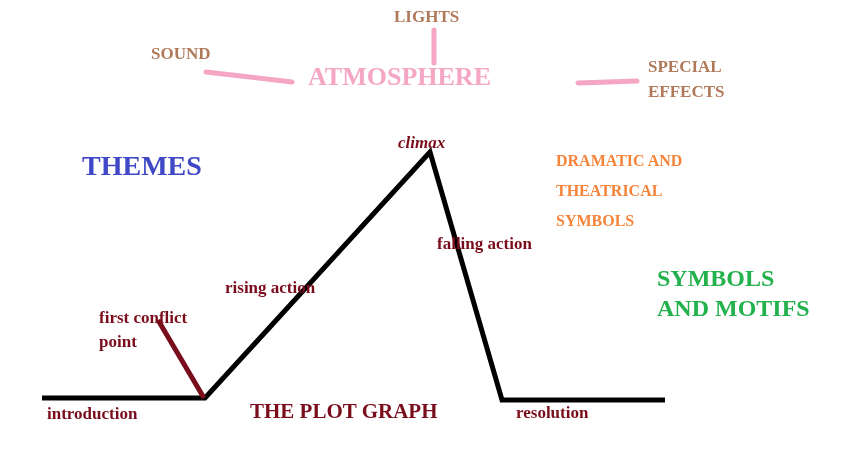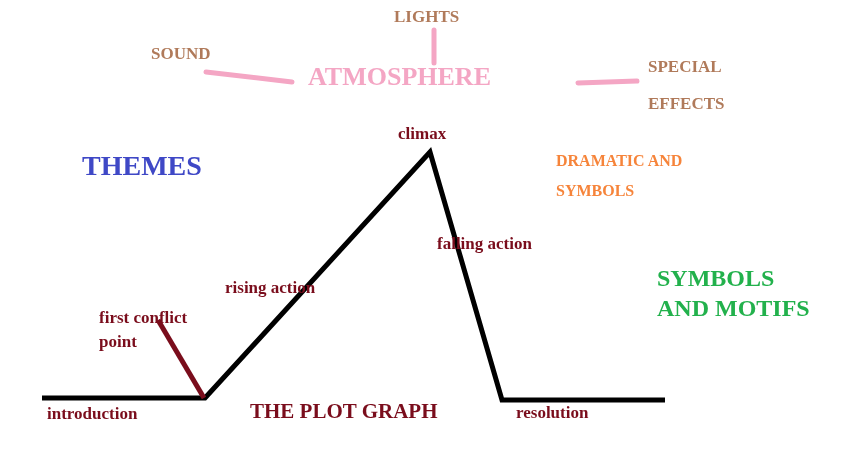--- a/index.html
+++ b/index.html
@@ -20,37 +20,38 @@
 
   <polyline points="42,398 205,398 430,152 502,400 665,400" fill="none" stroke="#000000" stroke-width="5" stroke-linejoin="miter"></polyline>
 
   <line x1="158" y1="320" x2="204" y2="398" stroke="#7a0d1c" stroke-width="5"></line>
 </svg>
 
 <div class="lbl brown" style="left:394px;top:8px;text-align:center;">LIGHTS</div>
 <div class="lbl brown" style="left:151px;top:45px;">SOUND</div>
 <div class="lbl brown" style="left:648px;top:58px;">
   <div>SPECIAL</div>
-  <div style="margin-top:20px;">EFFECTS</div>
+  <div style="margin-top:8px;">EFFECTS</div>
 </div>
 <div class="lbl" style="left:308px;top:64px;font-size:26px;color:#f4a6c4;">ATMOSPHERE</div>
 
 <div class="lbl" style="left:82px;top:152px;font-size:28px;color:#3f48c6;">THEMES</div>
 
 <div class="lbl" style="left:556px;top:146px;font-size:16px;color:#f6843a;line-height:30px;">
   <div>DRAMATIC AND</div>
+  <div>THEATRICAL</div>
   <div>SYMBOLS</div>
 </div>
 
 <div class="lbl" style="left:657px;top:263px;font-size:24px;color:#22b14c;line-height:30px;">
   <div>SYMBOLS</div>
   <div>AND MOTIFS</div>
 </div>
 
-<div class="lbl maroon" style="left:398px;top:125px;">climax</div>
+<div class="lbl maroon" style="left:398px;top:134px;font-style:italic;">climax</div>
 <div class="lbl maroon" style="left:437px;top:235px;">falling action</div>
 <div class="lbl maroon" style="left:225px;top:279px;">rising action</div>
 <div class="lbl maroon" style="left:99px;top:306px;line-height:24px;">
   <div>first conflict</div>
   <div>point</div>
 </div>
 <div class="lbl maroon" style="left:47px;top:405px;">introduction</div>
 <div class="lbl maroon" style="left:516px;top:404px;">resolution</div>
 <div class="lbl" style="left:250px;top:401px;font-size:21px;color:#7a0d1c;">THE PLOT GRAPH</div>
 

